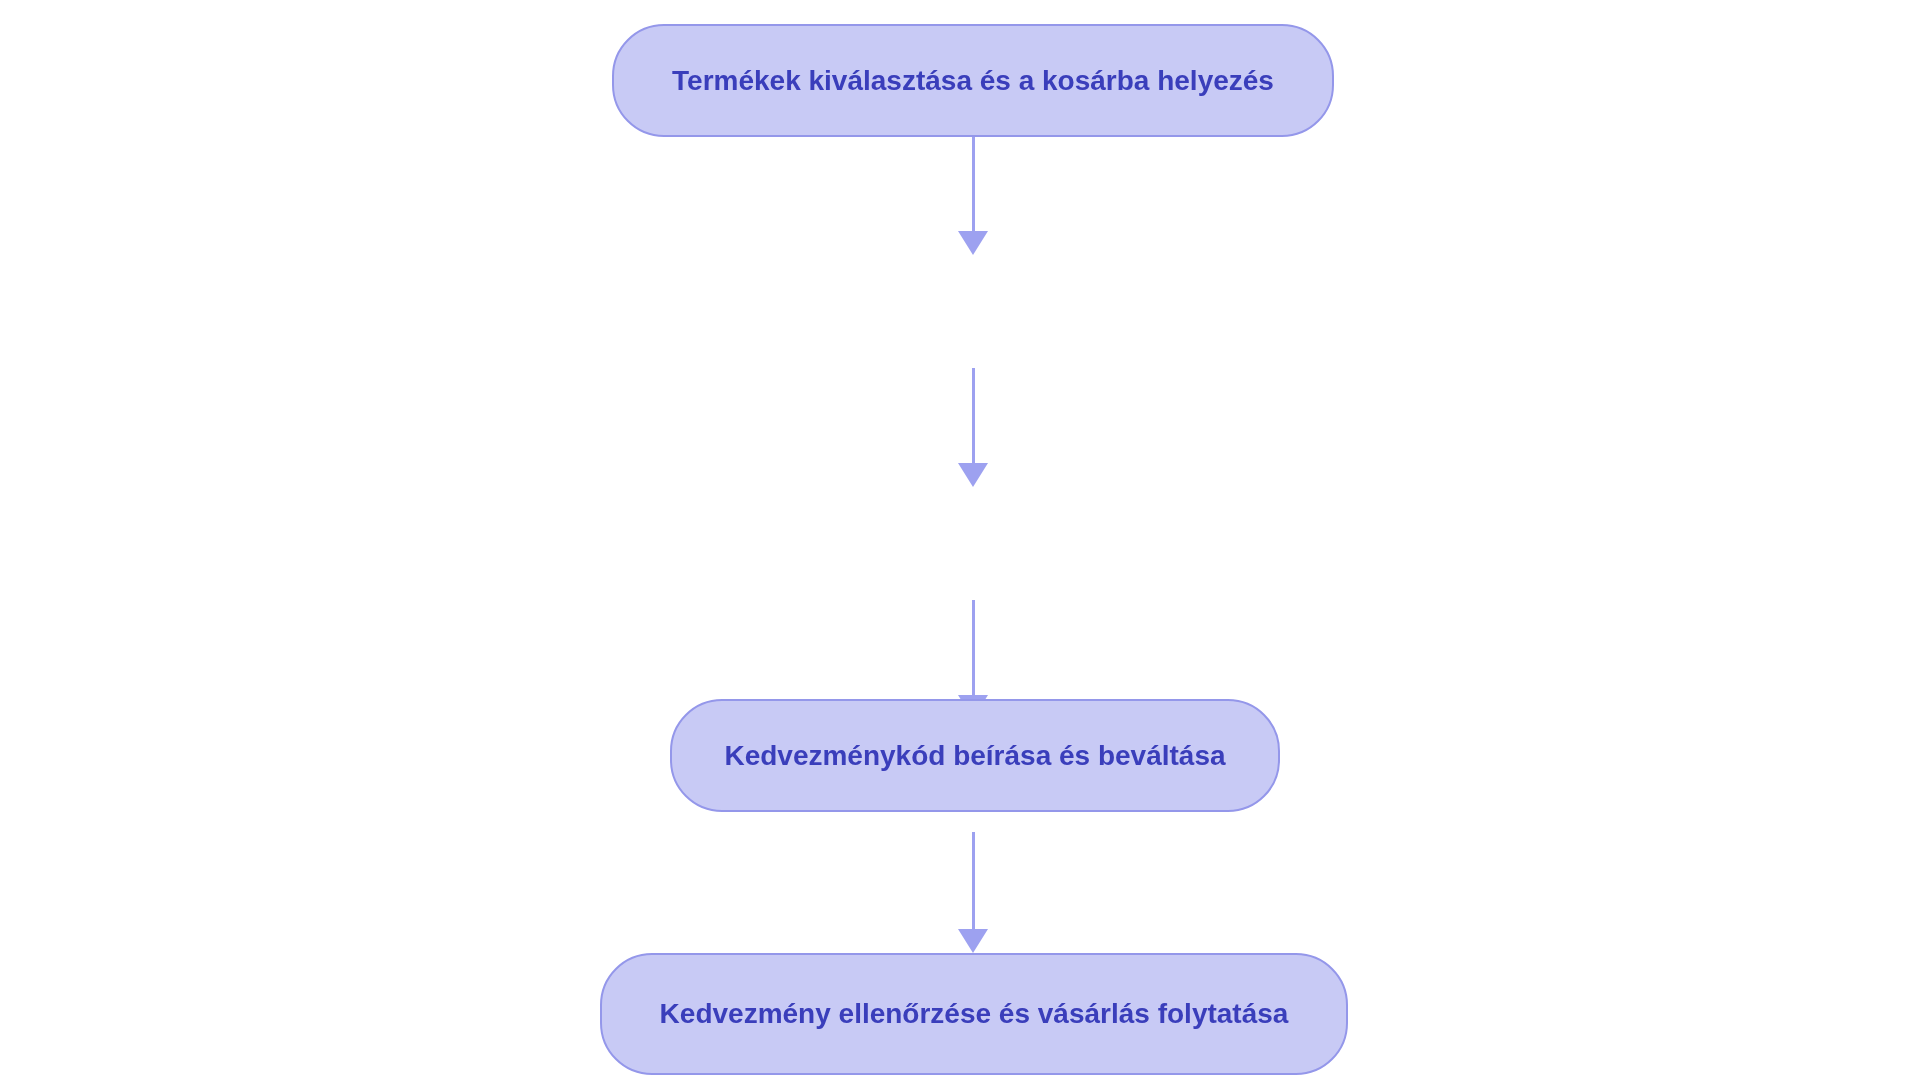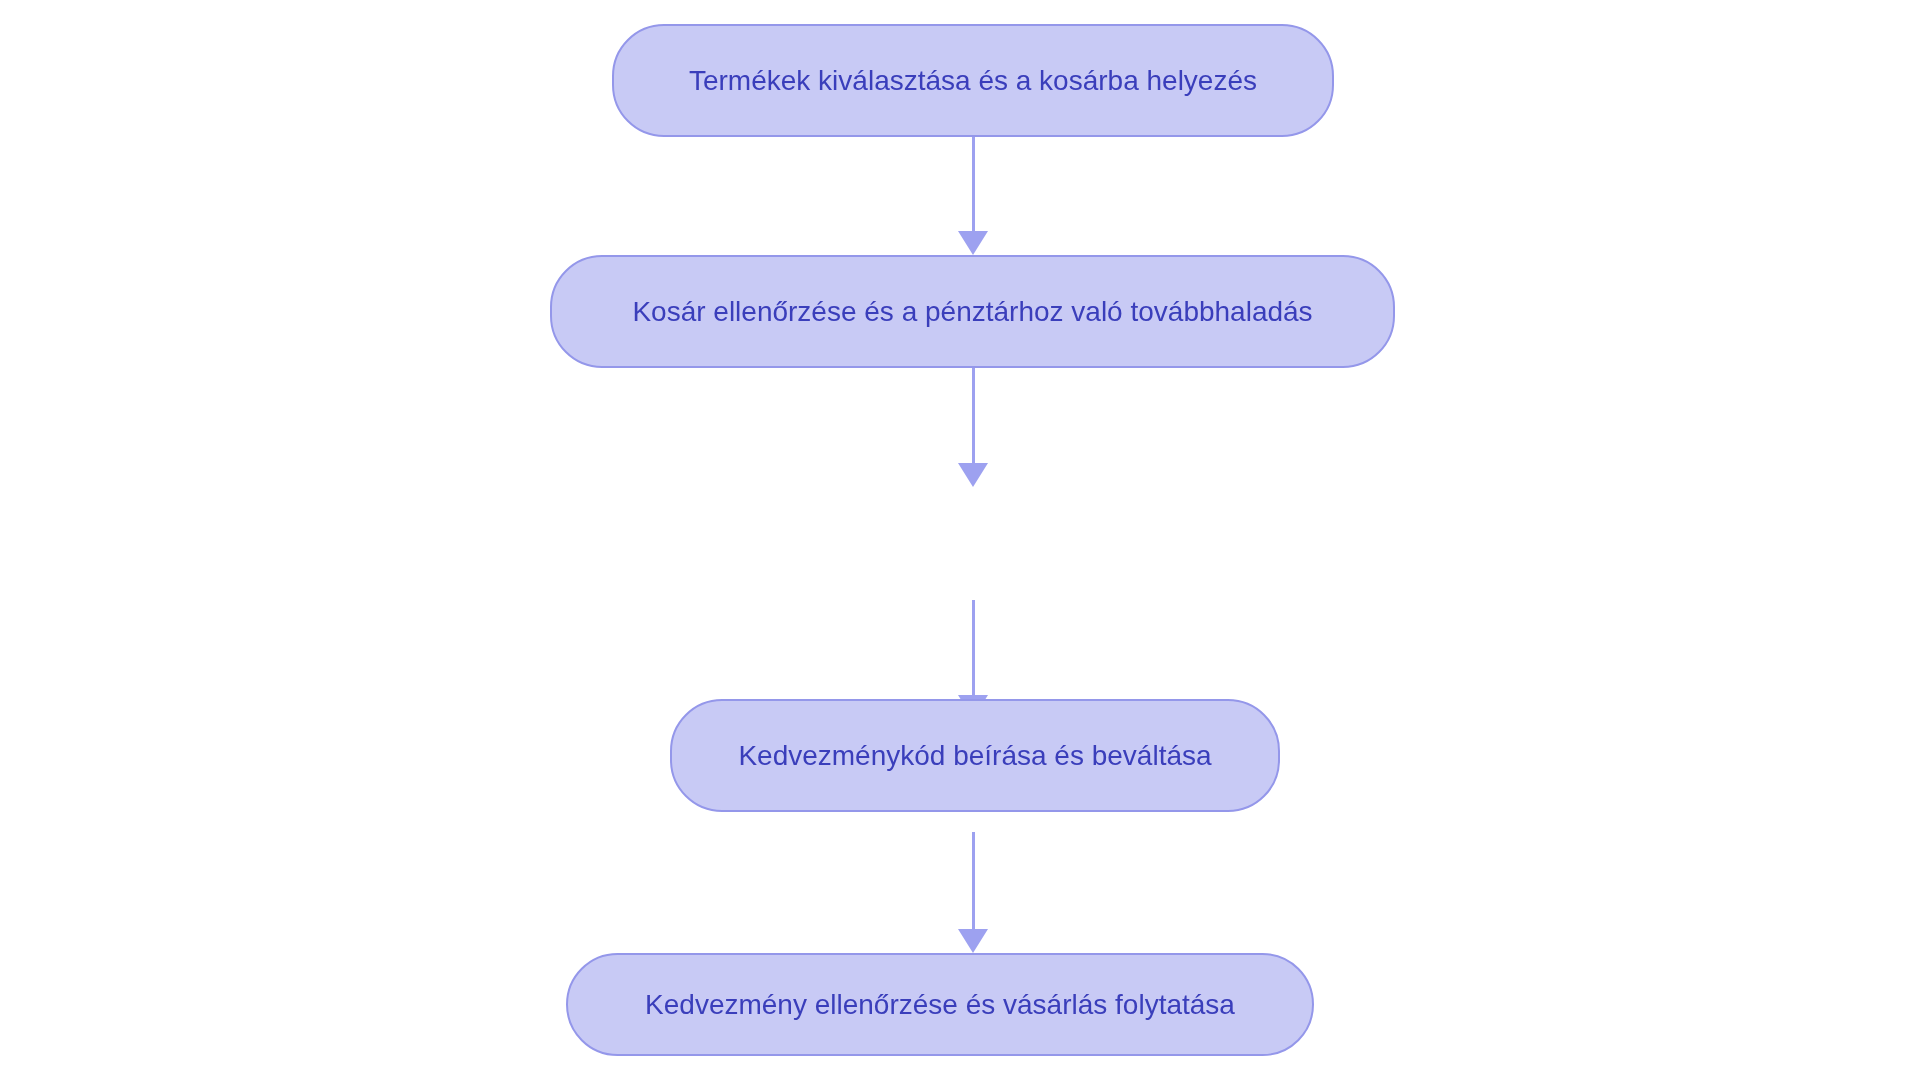--- a/index.html
+++ b/index.html
@@ -16,20 +16,21 @@
   .flow-node{
     position:absolute;
     display:flex;align-items:center;justify-content:center;
     background:var(--node-fill);
     border:2px solid var(--node-border);
     border-radius:52px;
     color:var(--node-text);
     font-size:28px;
     text-align:center;
     padding:0 30px;
+    font-weight:bold;
   }
   .flow-arrow{
     position:absolute;
     width:30px;
     display:flex;flex-direction:column;align-items:center;
   }
   .flow-arrow .line{width:3px;flex:1;background:var(--arrow);}
   .flow-arrow .head{
     width:0;height:0;
     border-left:15px solid transparent;
@@ -44,23 +45,20 @@
 
   <div class="flow-node" style="left:612px;top:24px;width:722px;height:113px;">
     <span>Termékek kiválasztása és a kosárba helyezés</span>
   </div>
 
   <div class="flow-arrow" style="left:958px;top:137px;height:118px;">
     <div class="line"></div>
     <div class="head"></div>
   </div>
 
-  <div class="flow-node" style="left:550px;top:255px;width:845px;height:113px;">
-    <span>Kosár ellenőrzése és a pénztárhoz való továbbhaladás</span>
-  </div>
 
   <div class="flow-arrow" style="left:958px;top:368px;height:119px;">
     <div class="line"></div>
     <div class="head"></div>
   </div>
 
 
   <div class="flow-arrow" style="left:958px;top:600px;height:119px;">
     <div class="line"></div>
     <div class="head"></div>
@@ -68,17 +66,17 @@
 
   <div class="flow-node" style="left:670px;top:699px;width:610px;height:113px;">
     <span>Kedvezménykód beírása és beváltása</span>
   </div>
 
   <div class="flow-arrow" style="left:958px;top:832px;height:121px;">
     <div class="line"></div>
     <div class="head"></div>
   </div>
 
-  <div class="flow-node" style="left:566px;top:953px;width:748px;height:103px;">
+  <div class="flow-node" style="left:600px;top:953px;width:748px;height:122px;">
     <span>Kedvezmény ellenőrzése és vásárlás folytatása</span>
   </div>
 
 </div>
 
 </body></html>

